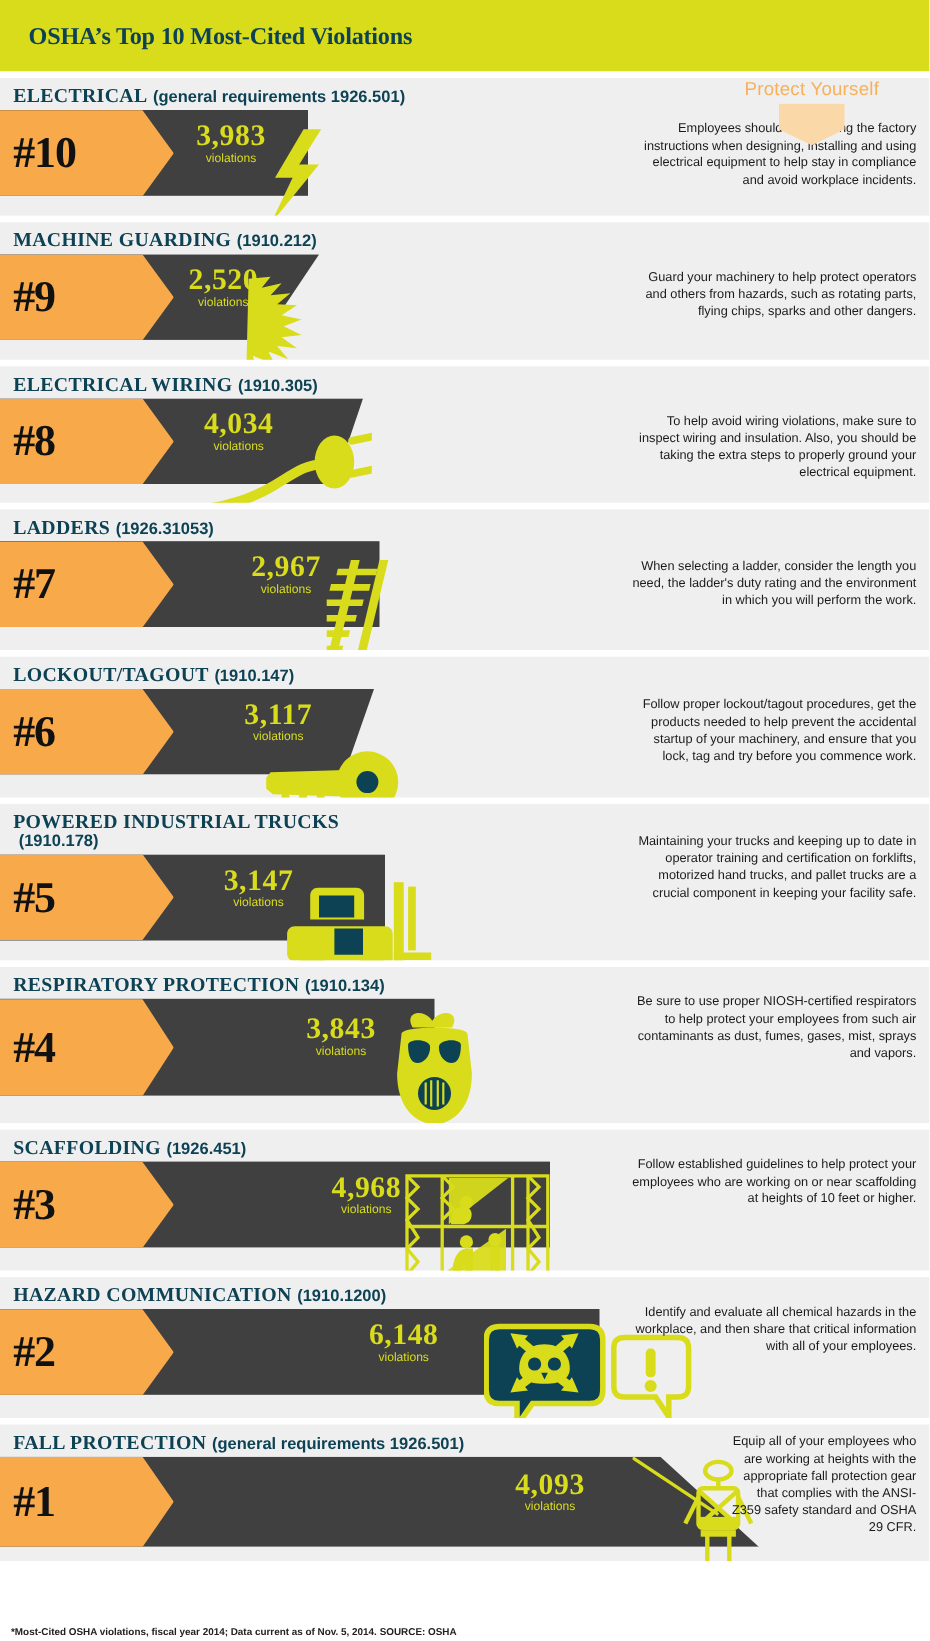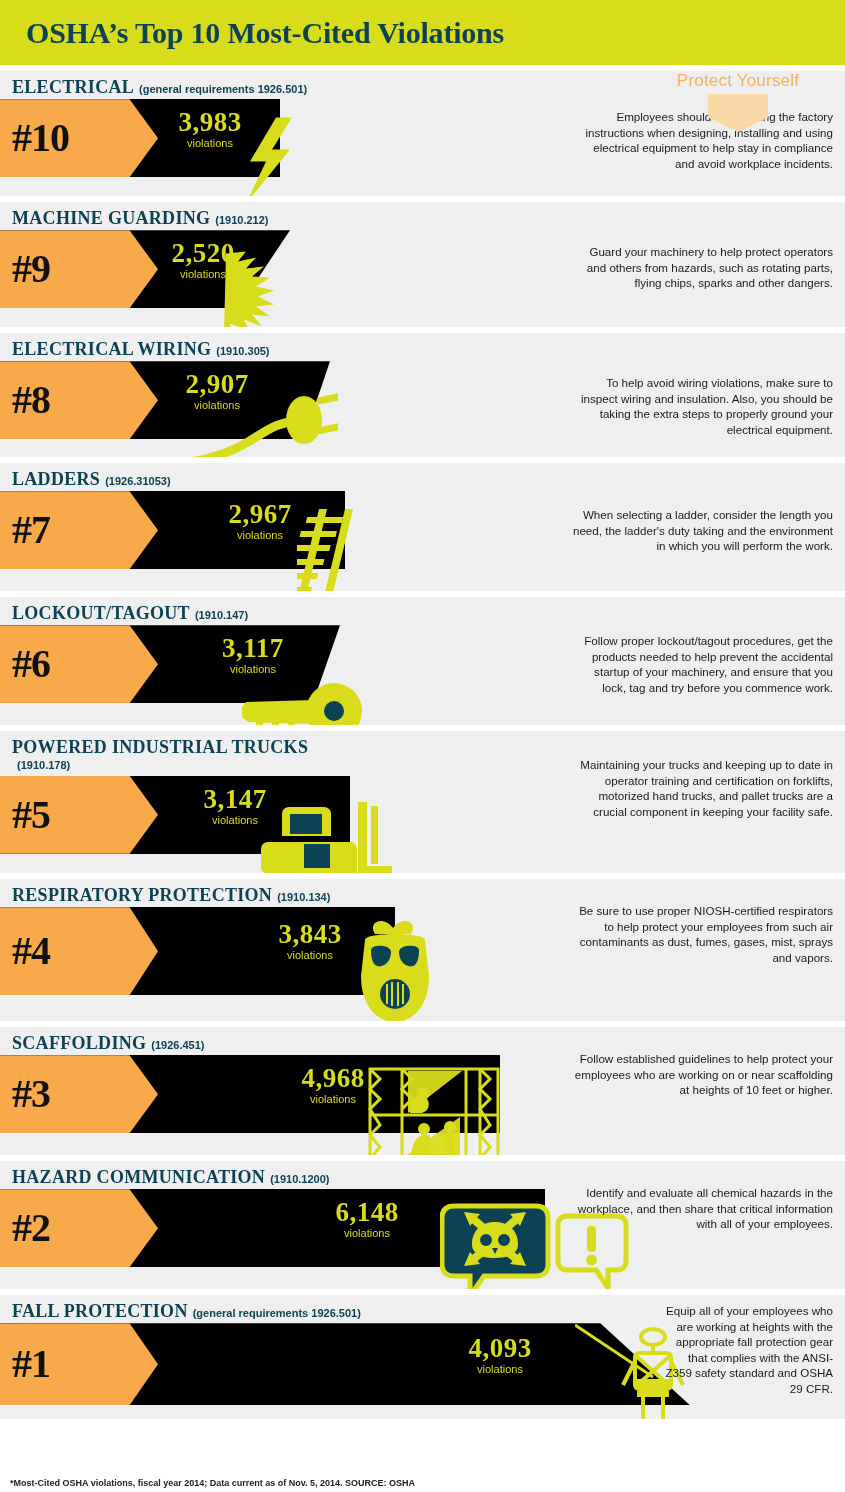--- a/index.html
+++ b/index.html
@@ -16,21 +16,21 @@
   .header {
     background: #d8dc1b;
     height: 65px;
     display: flex;
     align-items: center;
     padding-left: 26px;
   }
   .header-title {
     font-family: "Liberation Serif", serif;
     font-weight: bold;
-    font-size: 30px;
+    font-size: 22px;
     color: #0d4255;
     letter-spacing: -0.2px;
   }
 
   
   .protect-wrap {
     position: absolute;
     top: 70px;
     left: 638px;
     width: 200px;
@@ -68,33 +68,33 @@
   .cat-name {
     font-family: "Liberation Serif", serif;
     font-weight: bold;
     font-size: 18px;
     color: #0d4255;
     letter-spacing: .3px;
     display: inline-block;
     vertical-align: baseline;
   }
   .cat-code {
-    font-size: 11px;
+    font-size: 15px;
     color: #0d4255;
     font-weight: bold;
     display: inline-block;
     margin-left: 5px;
     vertical-align: baseline;
   }
 
   
   .bar {
     position: relative;
     height: 78px;
-    background: #000000;
+    background: #404040;
   }
   .flag {
     position: absolute;
     left: 0; top: 0;
     height: 78px;
     width: 158px;
     background: #f8aa4b;
     clip-path: polygon(0 0, 82% 0, 100% 50%, 82% 100%, 0 100%);
     display: flex;
     align-items: center;
@@ -215,21 +215,21 @@
 <div class="row-gap"></div>
 <div class="row" style="height:124px;">
   <div class="cat-head">
     <span class="cat-name">ELECTRICAL WIRING</span><span class="cat-code">(1910.305)</span>
   </div>
   <div class="bar" style="width:330px;clip-path:polygon(0 0,100% 0,92% 100%,0 100%);">
     <div class="flag">
       <span class="rank">#8</span>
     </div>
     <div class="count-block" style="left:162px;width:110px;">
-      <span class="count-num">2,907</span>
+      <span class="count-num">4,034</span>
       <span class="count-lbl">violations</span>
     </div>
   </div>
   <svg class="icon-layer" style="left:118px;top:34px;" width="220" height="90" viewBox="0 0 220 90">
     <path d="M4,82 C60,84 100,76 130,58 C150,46 160,38 176,38" stroke="#d8dc1b" stroke-width="9" fill="none" stroke-linecap="round"></path>
     <ellipse cx="186" cy="36" rx="18" ry="24" fill="#d8dc1b"></ellipse>
     <rect x="198" y="14" width="26" height="7" rx="3.5" fill="#d8dc1b" transform="rotate(-12 198 14)"></rect>
     <rect x="198" y="44" width="26" height="7" rx="3.5" fill="#d8dc1b" transform="rotate(-12 198 44)"></rect>
   </svg>
   <div class="desc" style="top:42px;">To help avoid wiring violations, make sure to inspect wiring and insulation. Also, you should be taking the extra steps to properly ground your electrical equipment.</div>
@@ -254,21 +254,21 @@
       <polygon points="22,0 30,0 8,92 0,92"></polygon>
       <polygon points="48,0 56,0 34,92 26,92"></polygon>
       <rect x="12" y="8" width="36" height="6" transform="skewX(-13)"></rect>
       <rect x="9" y="22" width="36" height="6" transform="skewX(-13)"></rect>
       <rect x="6" y="36" width="36" height="6" transform="skewX(-13)"></rect>
       <rect x="3" y="50" width="36" height="6" transform="skewX(-13)"></rect>
       <rect x="0" y="64" width="36" height="6" transform="skewX(-13)"></rect>
       <rect x="-3" y="78" width="36" height="6" transform="skewX(-13)"></rect>
     </g>
   </svg>
-  <div class="desc" style="top:44px;">When selecting a ladder, consider the length you need, the ladder's duty taking and the environment in which you will perform the work.</div>
+  <div class="desc" style="top:44px;">When selecting a ladder, consider the length you need, the ladder's duty rating and the environment in which you will perform the work.</div>
 </div>
 
 <div class="row-gap"></div>
 <div class="row" style="height:128px;">
   <div class="cat-head">
     <span class="cat-name">LOCKOUT/TAGOUT</span><span class="cat-code">(1910.147)</span>
   </div>
   <div class="bar" style="width:340px;clip-path:polygon(0 0,100% 0,92% 100%,0 100%);">
     <div class="flag">
       <span class="rank">#6</span>

